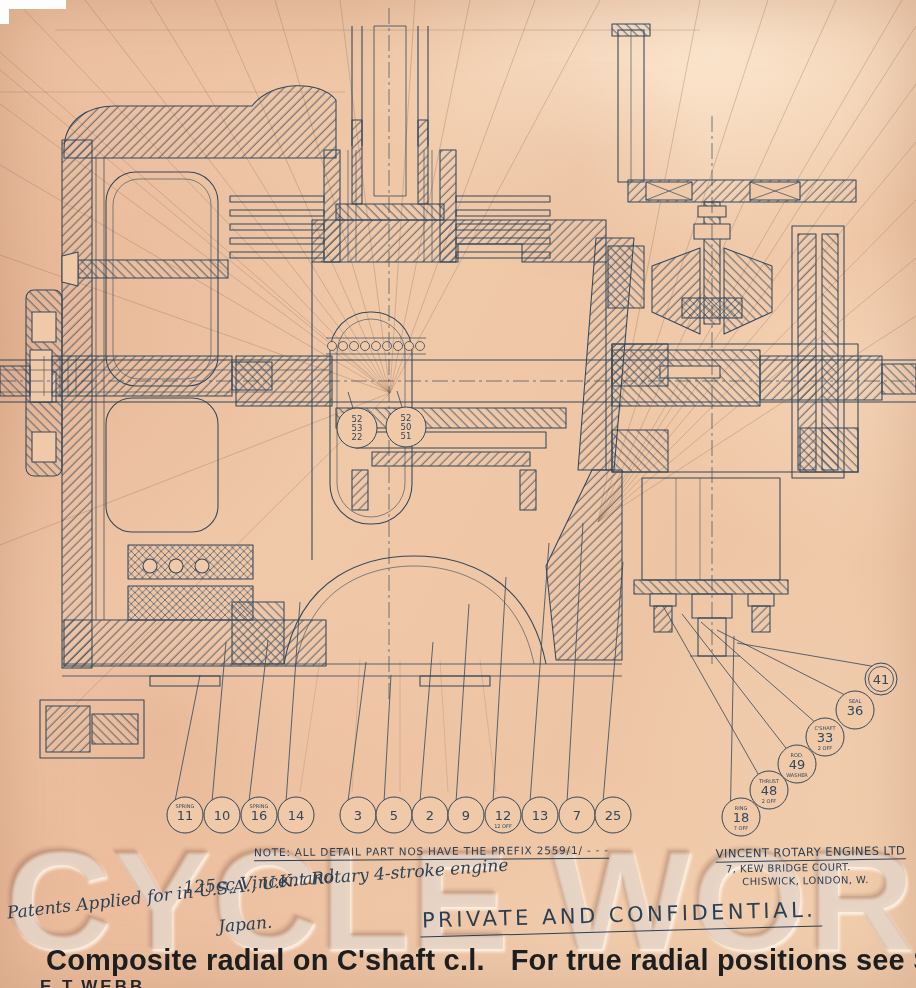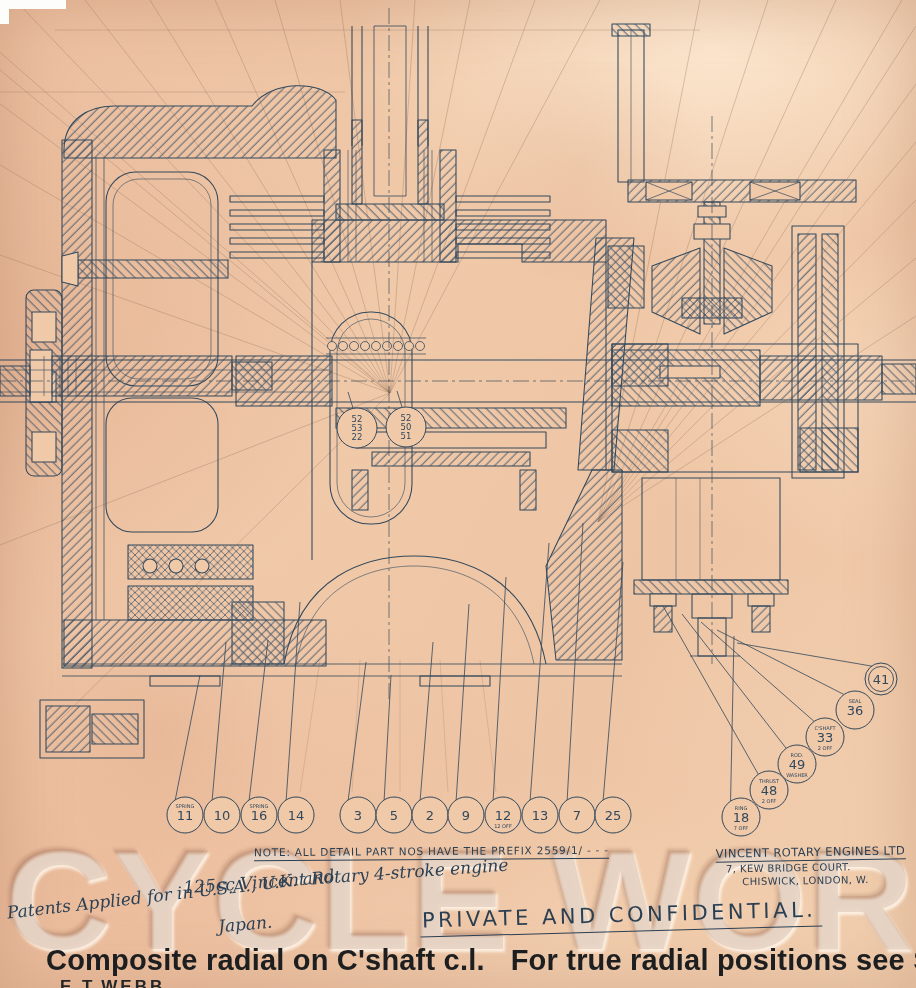--- a/index.html
+++ b/index.html
@@ -41,21 +41,21 @@
   .script{position:absolute;color:#2c4155;font-family:"DejaVu Serif",serif;font-style:italic;}
   .hw1{left:183px;top:866px;font-size:17px;transform:rotate(-4deg);}
   .hw2{left:6px;top:884px;font-size:17px;transform:rotate(-6.5deg);}
   .hw3{left:218px;top:914px;font-size:17px;transform:rotate(-5deg);}
   .caption{
     position:absolute;left:46px;top:944px;width:870px;overflow:hidden;white-space:nowrap;
     font-weight:bold;font-size:29px;color:#1d1e20;letter-spacing:.2px;
   }
   .caption .cap2{margin-left:26px;}
   .cutoff{
-    position:absolute;left:60px;top:977px;height:11px;overflow:hidden;
+    position:absolute;left:40px;top:977px;height:11px;overflow:hidden;
     font-weight:bold;font-size:17px;letter-spacing:3px;color:#242628;
   }
 </style>
 </head>
 <body>
 
 <div class="sheet">
   <div class="stain st1"></div>
   <div class="stain st2"></div>
   <div class="stain st3"></div>

